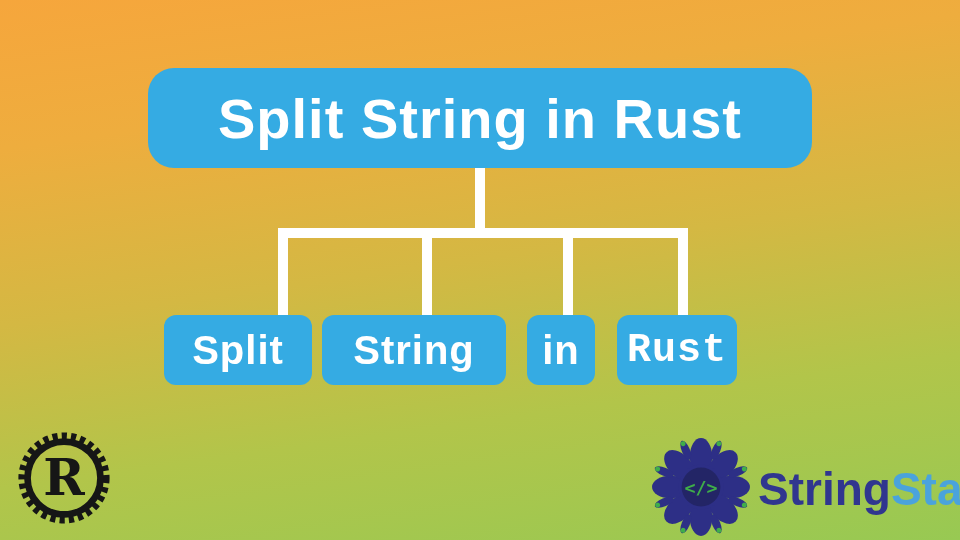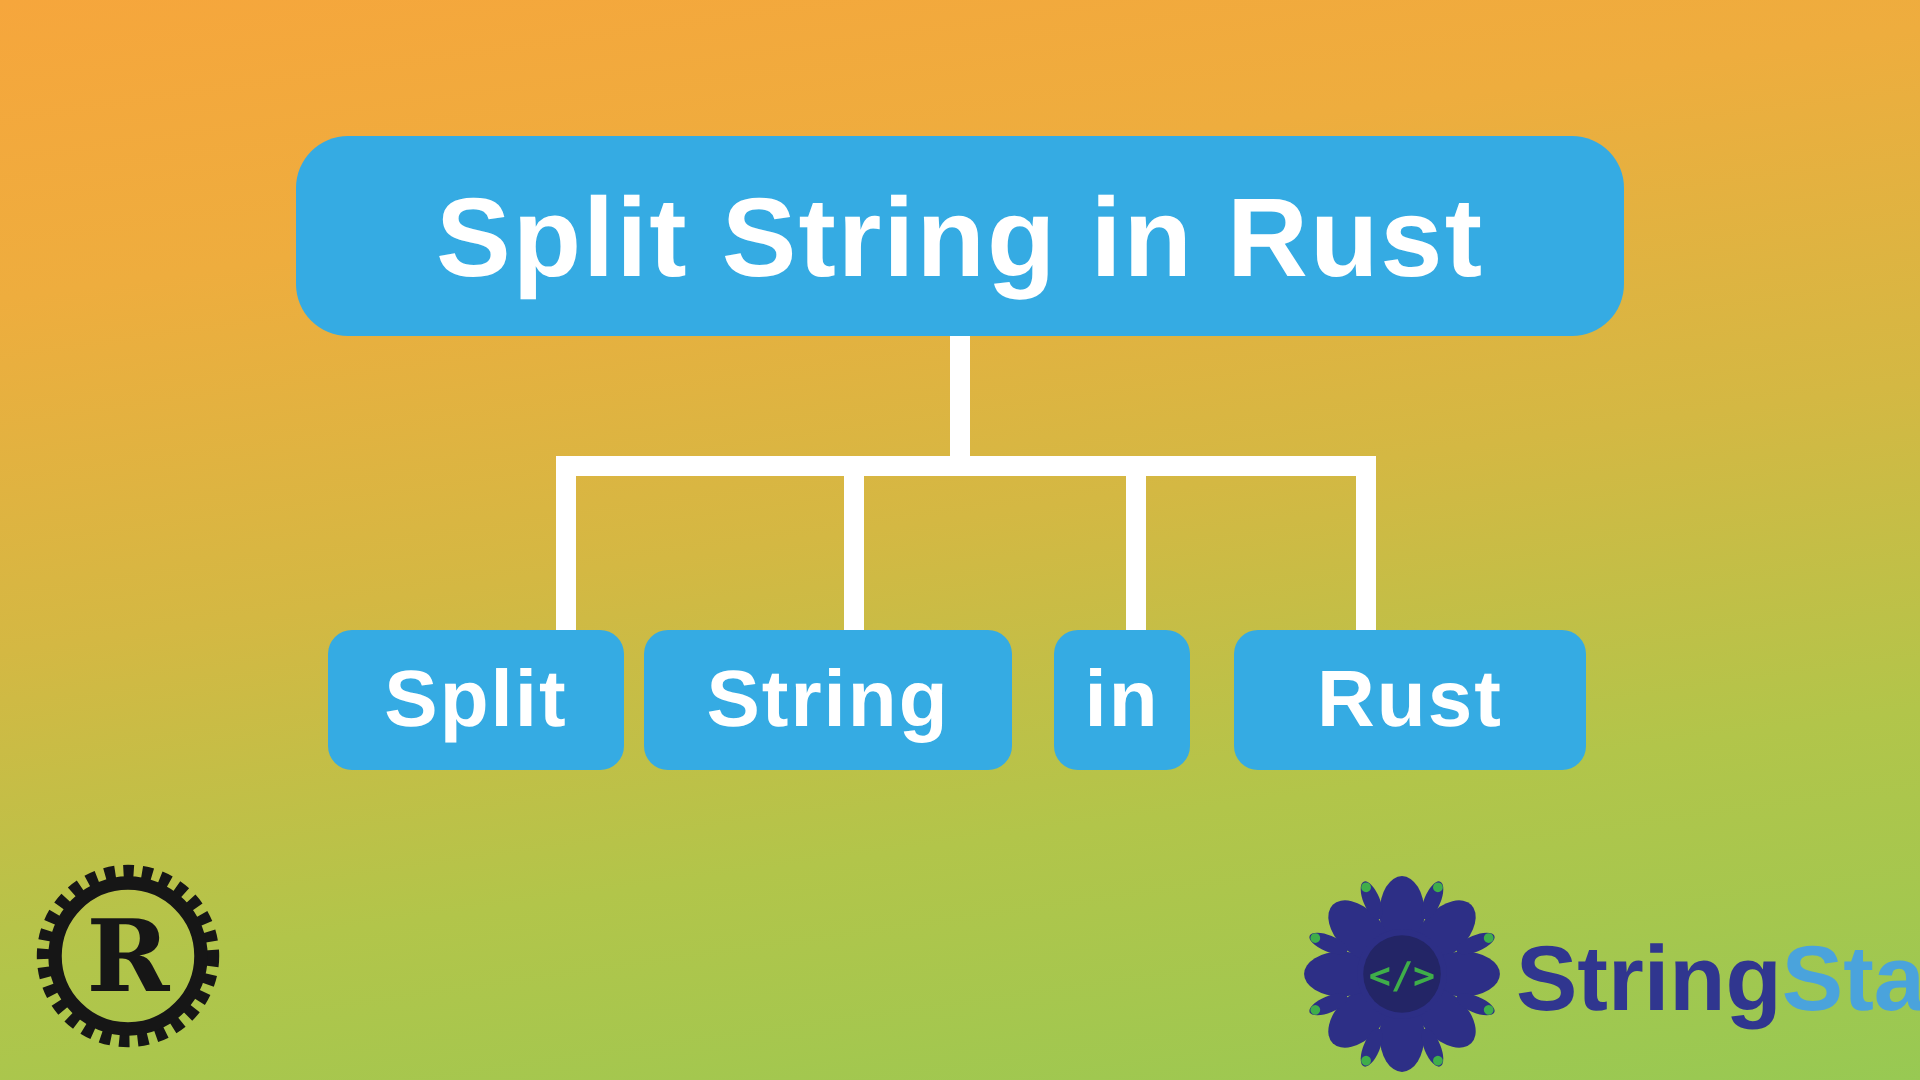--- a/index.html
+++ b/index.html
@@ -29,21 +29,21 @@
     font-size: 56px;
   }
   .child-box {
     top: 315px; height: 70px;
     border-radius: 12px;
     font-size: 40px;
   }
   .child-split  { left: 164px; width: 148px; }
   .child-string { left: 322px; width: 184px; }
   .child-in     { left: 527px; width: 68px; }
-  .child-rust   { left: 617px; width: 176px; }
+  .child-rust   { left: 617px; width: 120px; font-family: Liberation Mono, monospace; }
 
   .line { position: absolute; background: #ffffff; }
   .stem  { left: 475px; top: 168px; width: 10px; height: 66px; }
   .hbar  { left: 278px; top: 228px; width: 410px; height: 10px; }
   .drop  { top: 228px; width: 10px; height: 87px; }
   .drop1 { left: 278px; }
   .drop2 { left: 422px; }
   .drop3 { left: 563px; }
   .drop4 { left: 678px; }
 

